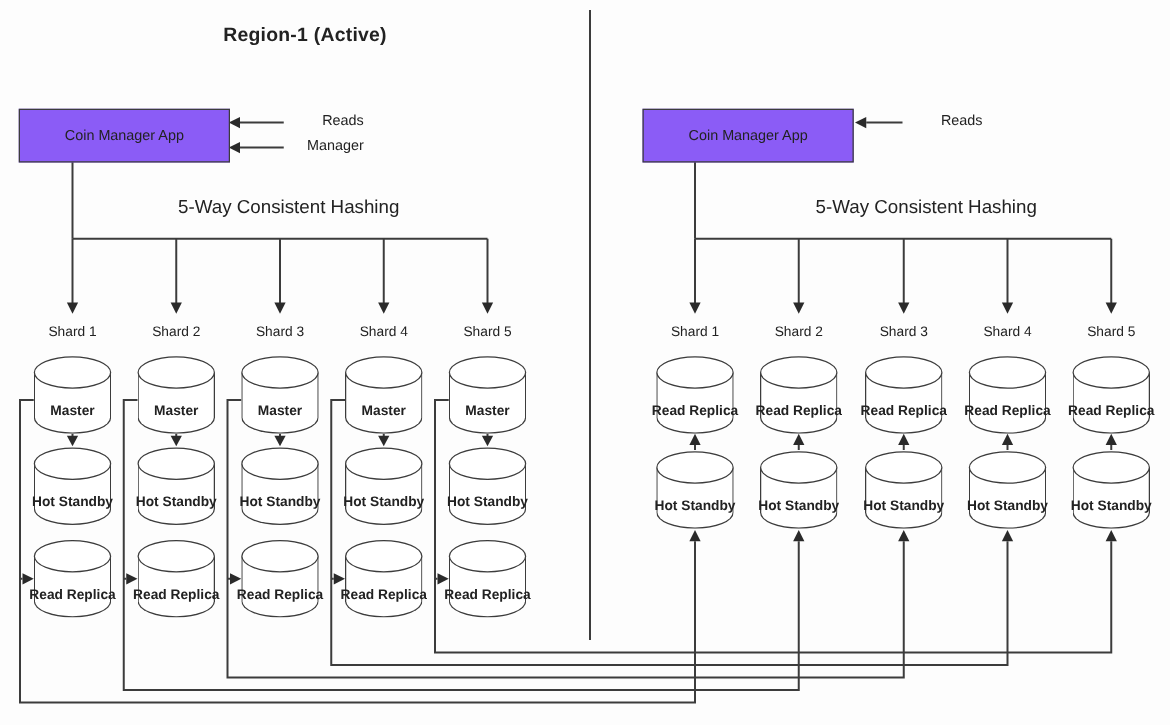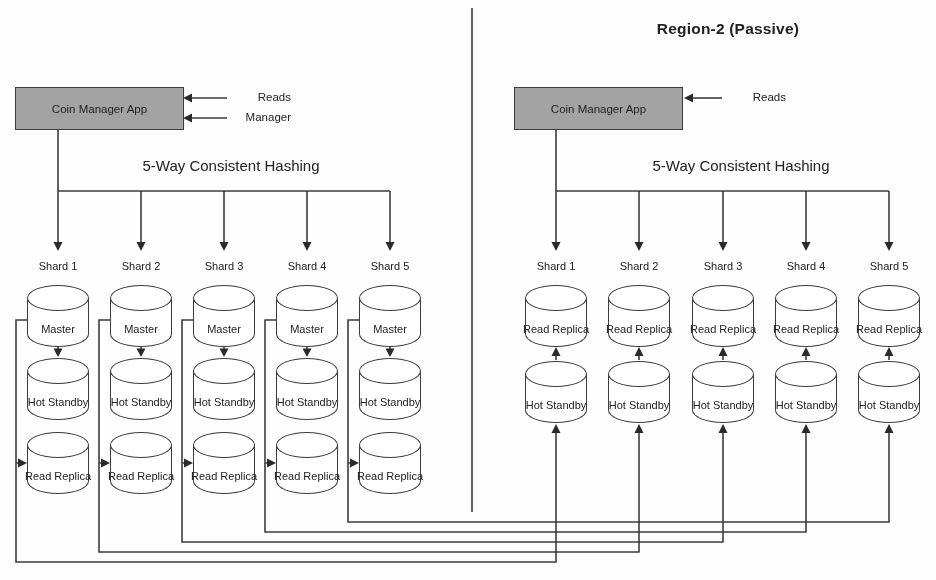--- a/index.html
+++ b/index.html
@@ -7,25 +7,25 @@
     position:relative; width:936px; height:580px; background:#fdfdfd;
     font-family:"Liberation Sans", sans-serif; color:#222; overflow:hidden;
   }
   .wires { position:absolute; left:0; top:0; }
   .lbl { position:absolute; text-align:center; }
   .region-title { font-size:15.5px; font-weight:bold; letter-spacing:.2px; }
   .hash-label { font-size:15px; font-weight:normal; }
   .arrow-label { font-size:11.5px; text-align:right; }
   .shard-label { font-size:11px; }
   .app-box {
-    position:absolute; width:167px; height:41px; background:#a3a3a3;
+    position:absolute; width:167px; height:41px; background:#8b5cf6;
     border:1.6px solid #3c3c3c; display:flex; align-items:center; justify-content:center;
     font-size:11.5px;
   }
-  .cyl { position:absolute; width:62px; height:62px; }
+  .cyl { position:absolute; width:62px; height:62px;font-weight:bold; }
   .cyl-body {
     position:absolute; left:0; right:0; top:13px; bottom:0; background:#fff;
     border:1.6px solid #3c3c3c; border-top:none;
     border-radius:0 0 31px 31px / 0 0 13px 13px;
   }
   .cyl-top {
     position:absolute; left:0; right:0; top:0; height:26px; background:#fff;
     border:1.6px solid #3c3c3c; border-radius:50%; box-sizing:border-box; z-index:1;
   }
   .cyl-label {
@@ -138,21 +138,21 @@
         <polygon points="639,347 634.5,356 643.5,356" fill="#2a2a2a" stroke="none"></polygon>
       <line x1="723" y1="360" x2="723" y2="356"></line>
         <polygon points="723,347 718.5,356 727.5,356" fill="#2a2a2a" stroke="none"></polygon>
       <line x1="806" y1="360" x2="806" y2="356"></line>
         <polygon points="806,347 801.5,356 810.5,356" fill="#2a2a2a" stroke="none"></polygon>
       <line x1="889" y1="360" x2="889" y2="356"></line>
         <polygon points="889,347 884.5,356 893.5,356" fill="#2a2a2a" stroke="none"></polygon>
     </g>
   </svg>
 
-  <div class="lbl region-title" style="left:618px;top:20px;width:220px;">Region-2 (Passive)</div>
+  <div class="lbl region-title" style="left:134px;top:20px;width:220px;">Region-1 (Active)</div>
 
   <div class="app-box" style="left:15px;top:87px;">Coin Manager App</div>
   <div class="app-box" style="left:514px;top:87px;">Coin Manager App</div>
 
   <div class="lbl arrow-label" style="left:231px;top:91px;width:60px;">Reads</div>
   <div class="lbl arrow-label" style="left:231px;top:111px;width:60px;">Manager</div>
   <div class="lbl arrow-label" style="left:726px;top:91px;width:60px;">Reads</div>
 
   <div class="lbl hash-label" style="left:121px;top:157px;width:220px;">5-Way Consistent Hashing</div>
   <div class="lbl hash-label" style="left:631px;top:157px;width:220px;">5-Way Consistent Hashing</div>

